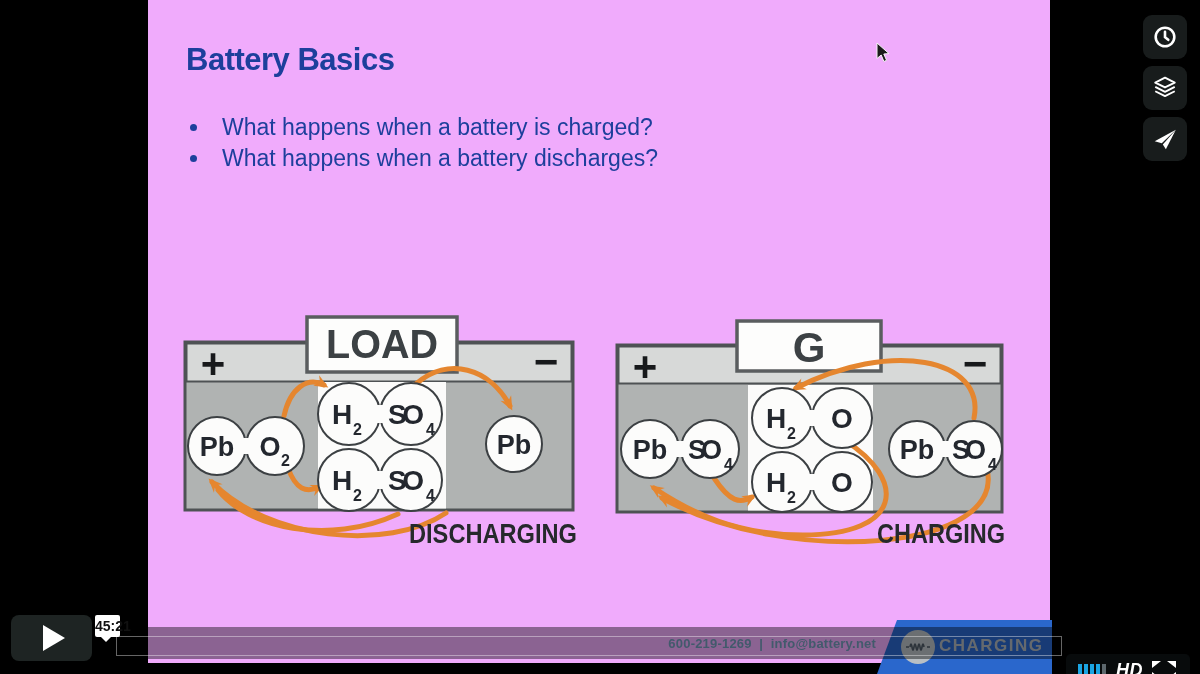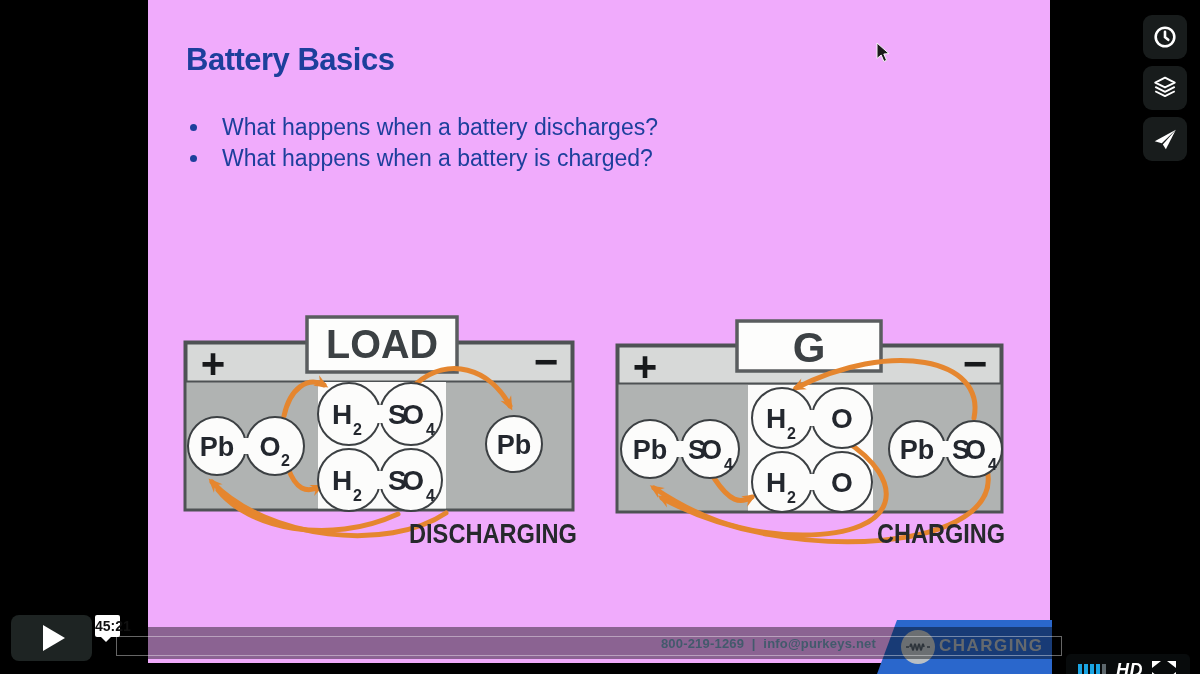--- a/index.html
+++ b/index.html
@@ -63,22 +63,22 @@
 
   .cursor { position:absolute; left:876px; top:42px; z-index:9; }
 </style>
 </head>
 <body>
 
 <div class="slide">
   <div class="slide-title">Battery Basics</div>
 
   <ul class="bullets">
+    <li><span class="bullet-dot"></span><span>What happens when a battery is charged?</span></li>
     <li><span class="bullet-dot"></span><span>What happens when a battery discharges?</span></li>
-    <li><span class="bullet-dot"></span><span>What happens when a battery is charged?</span></li>
   </ul>
 
   <svg class="diagram-svg" viewBox="0 0 902 262">
     <defs>
       <marker id="ah" markerUnits="userSpaceOnUse" markerWidth="18" markerHeight="18" refX="11" refY="9" orient="auto">
         <path d="M2,3 L16,9 L2,15 L6.5,9 Z" fill="#e5862f"></path>
       </marker>
     </defs>
 
     <g font-family="Liberation Sans, sans-serif" font-weight="bold">
@@ -176,23 +176,23 @@
         <text x="769" y="159" font-size="27" text-anchor="middle">Pb</text>
         <text x="821" y="159" font-size="27" text-anchor="middle" textLength="34">SO</text>
         <text x="840" y="170" font-size="16">4</text>
       </g>
       <text x="857" y="243" font-size="28" fill="#26292c" text-anchor="end" textLength="128" lengthAdjust="spacingAndGlyphs">CHARGING</text>
     </g>
   </svg>
 </div>
 
 <div class="footer-contact">
-  <span>800-219-1269</span>
+  <span>600-219-1269</span>
   &nbsp;<span>|</span>&nbsp;
-  <span>info@purkeys.net</span>
+  <span>info@battery.net</span>
 </div>
 
 <div class="brand-badge">
   <div class="brand-roundel">
     <svg width="26" height="16" viewBox="0 0 26 16">
       <g stroke="#4e5a66" stroke-width="1.6" fill="none">
         <path d="M1,8 H4 M22,8 H25"></path>
         <path d="M5,8 q1,-6 2,0 q1,6 2,0 q1,-6 2,0 q1,6 2,0 q1,-6 2,0 q1,6 2,0 q1,-6 2,0"></path>
       </g>
     </svg>

